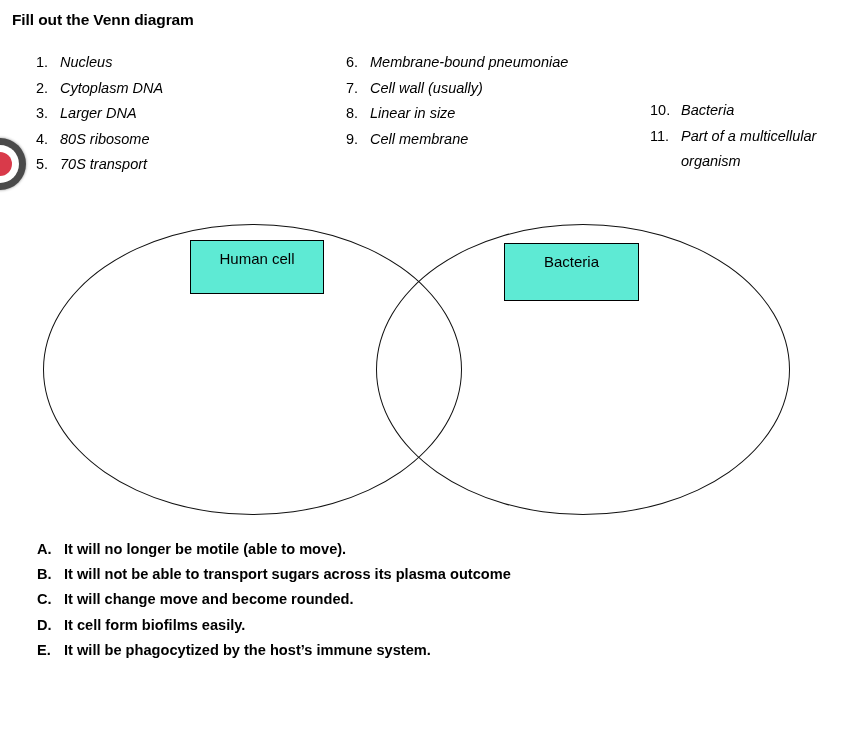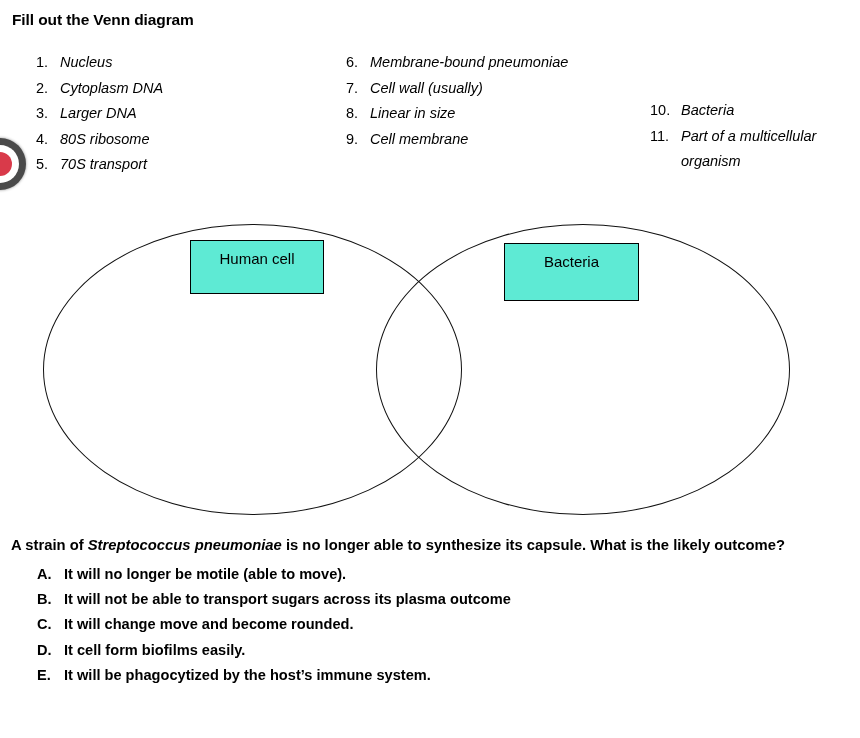--- a/index.html
+++ b/index.html
@@ -219,21 +219,20 @@
   <div class="ellipse right-set"></div>
 </div>
 <div class="set-label-box left-label">
   <span>Human cell</span>
 </div>
 <div class="set-label-box right-label">
   <span>Bacteria</span>
 </div>
 
 <div class="question-block">
-  <div class="question-stem"><span>A strain of </span><span class="sci-name">Streptococcus pneumoniae</span><span> is no longer able to synthesize its capsule. What is the likely outcome?</span></div>
 
   <div class="choice-list">
     <div class="choice-row">
       <span class="choice-letter">A.</span>
       <span class="choice-text">It will no longer be motile (able to move).</span>
     </div>
     <div class="choice-row">
       <span class="choice-letter">B.</span>
       <span class="choice-text">It will not be able to transport sugars across its plasma outcome</span>
     </div>

